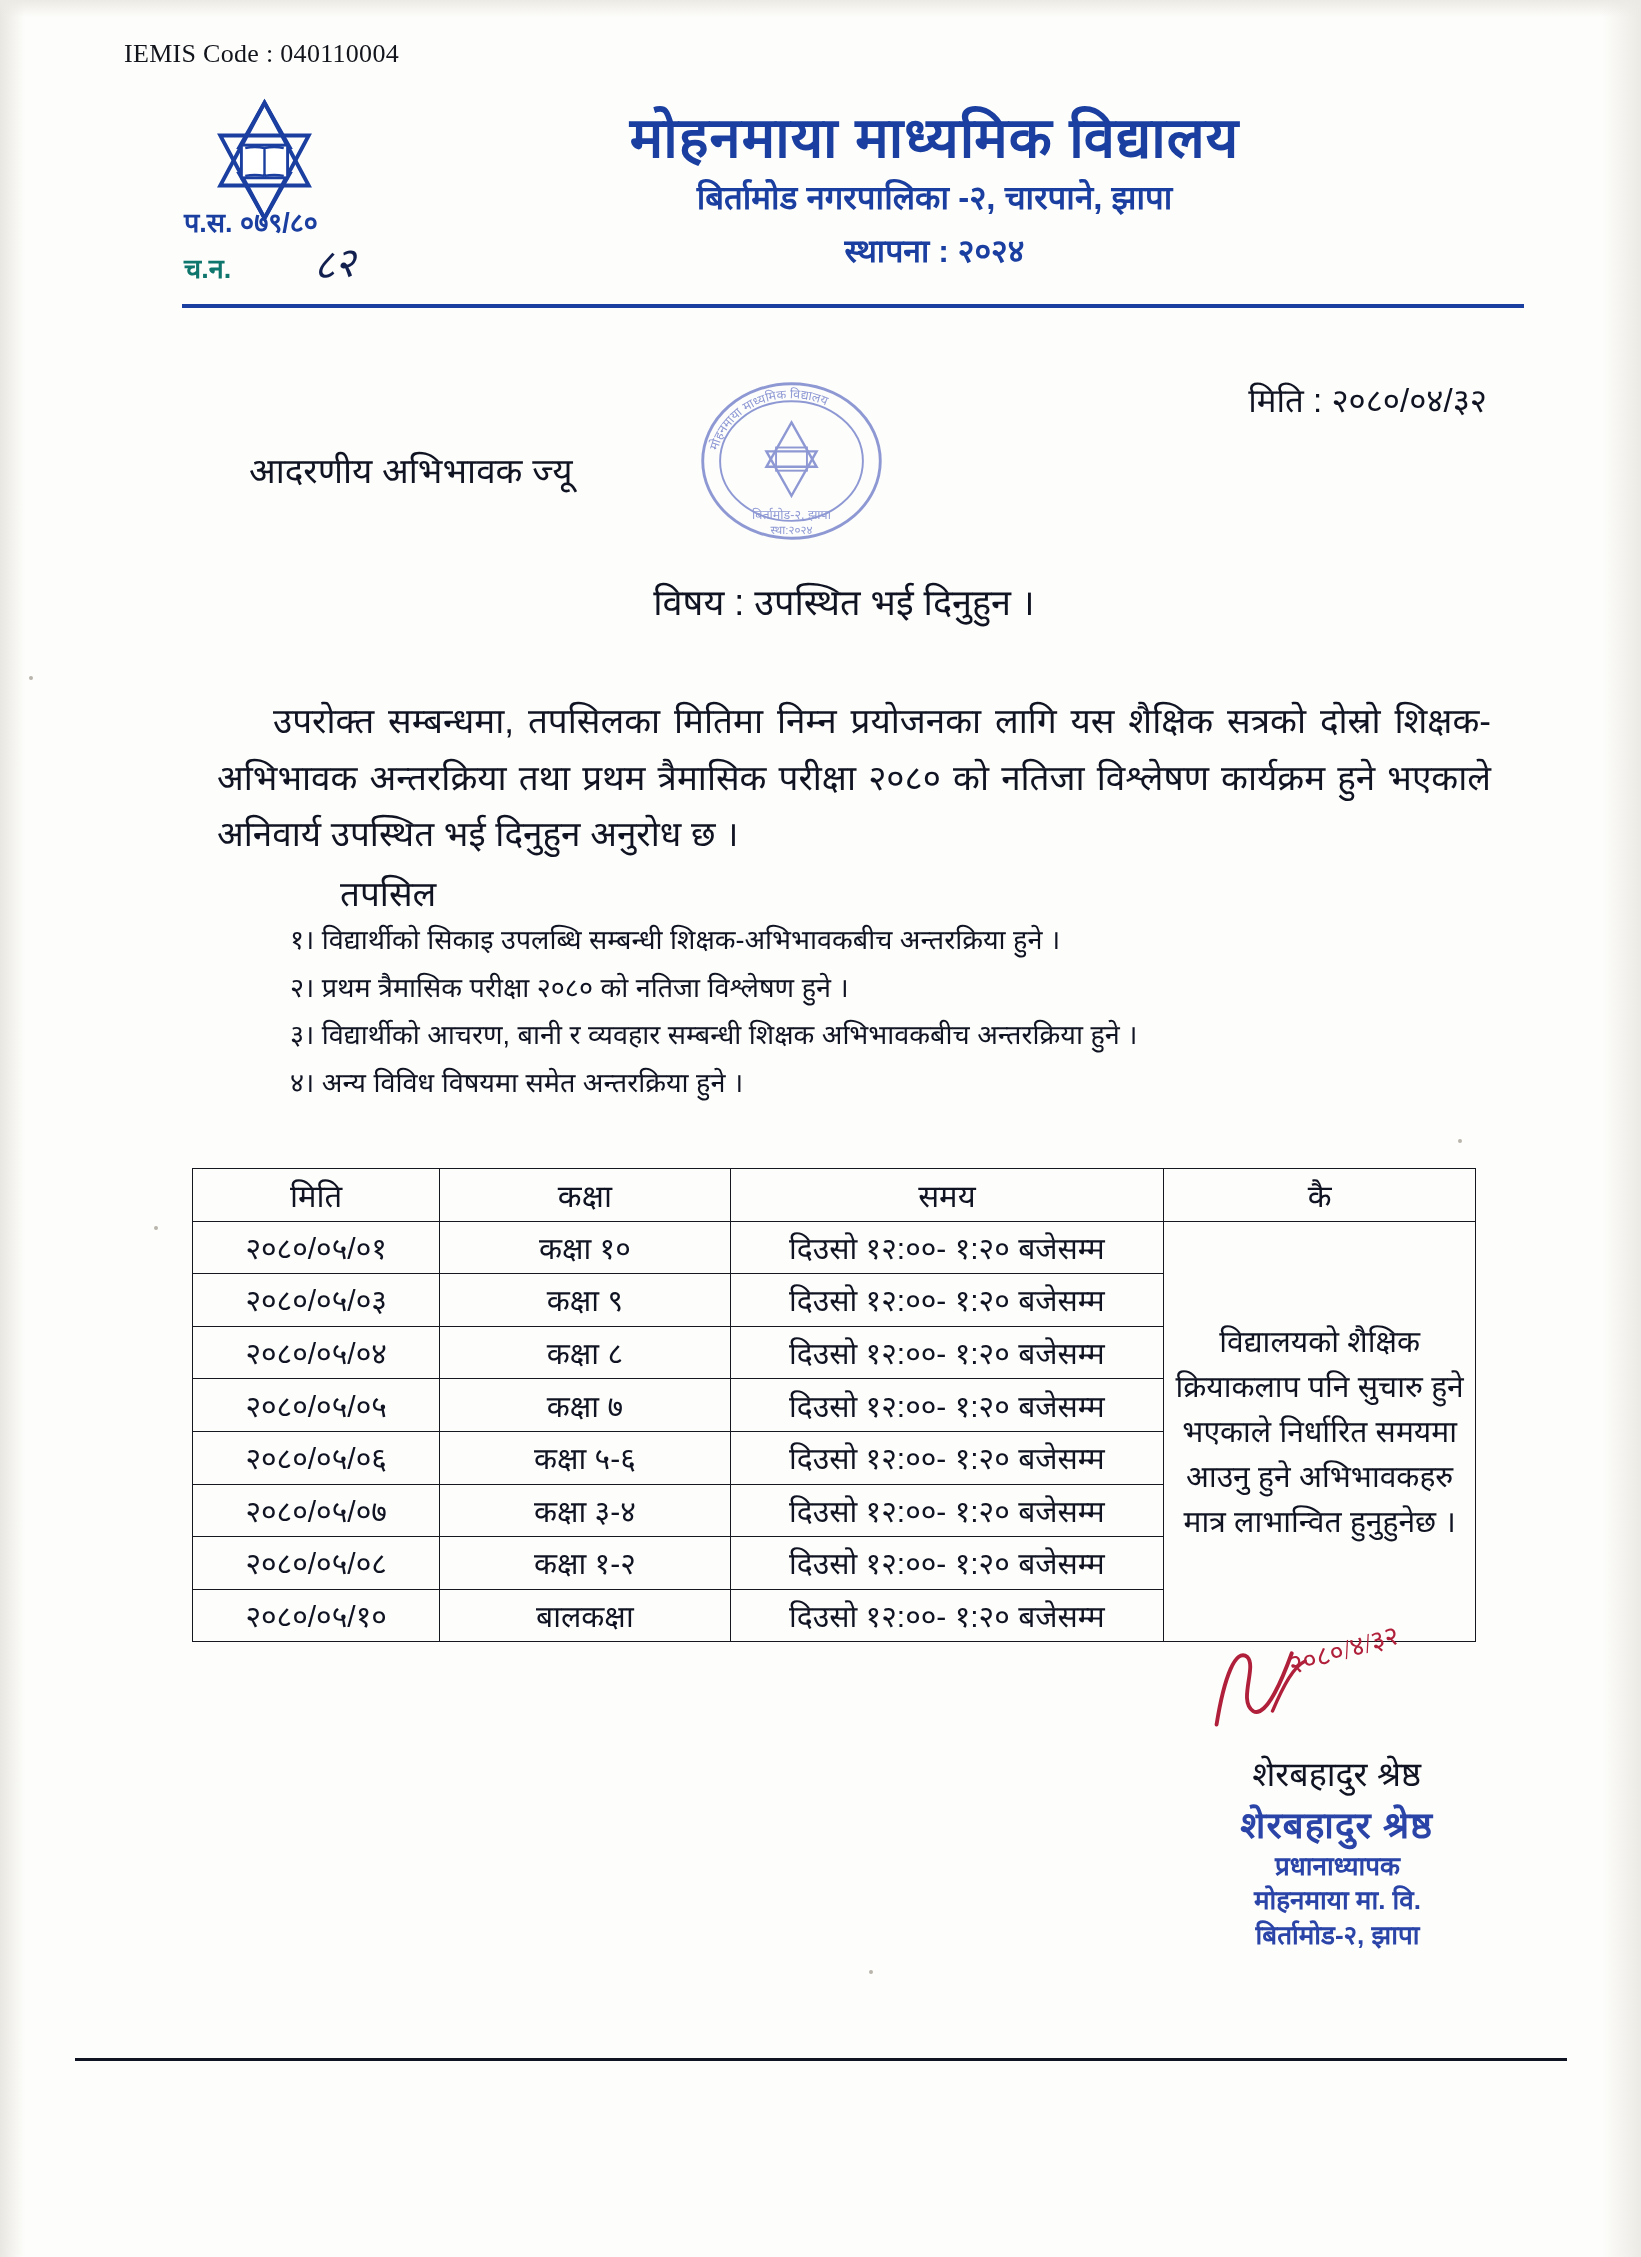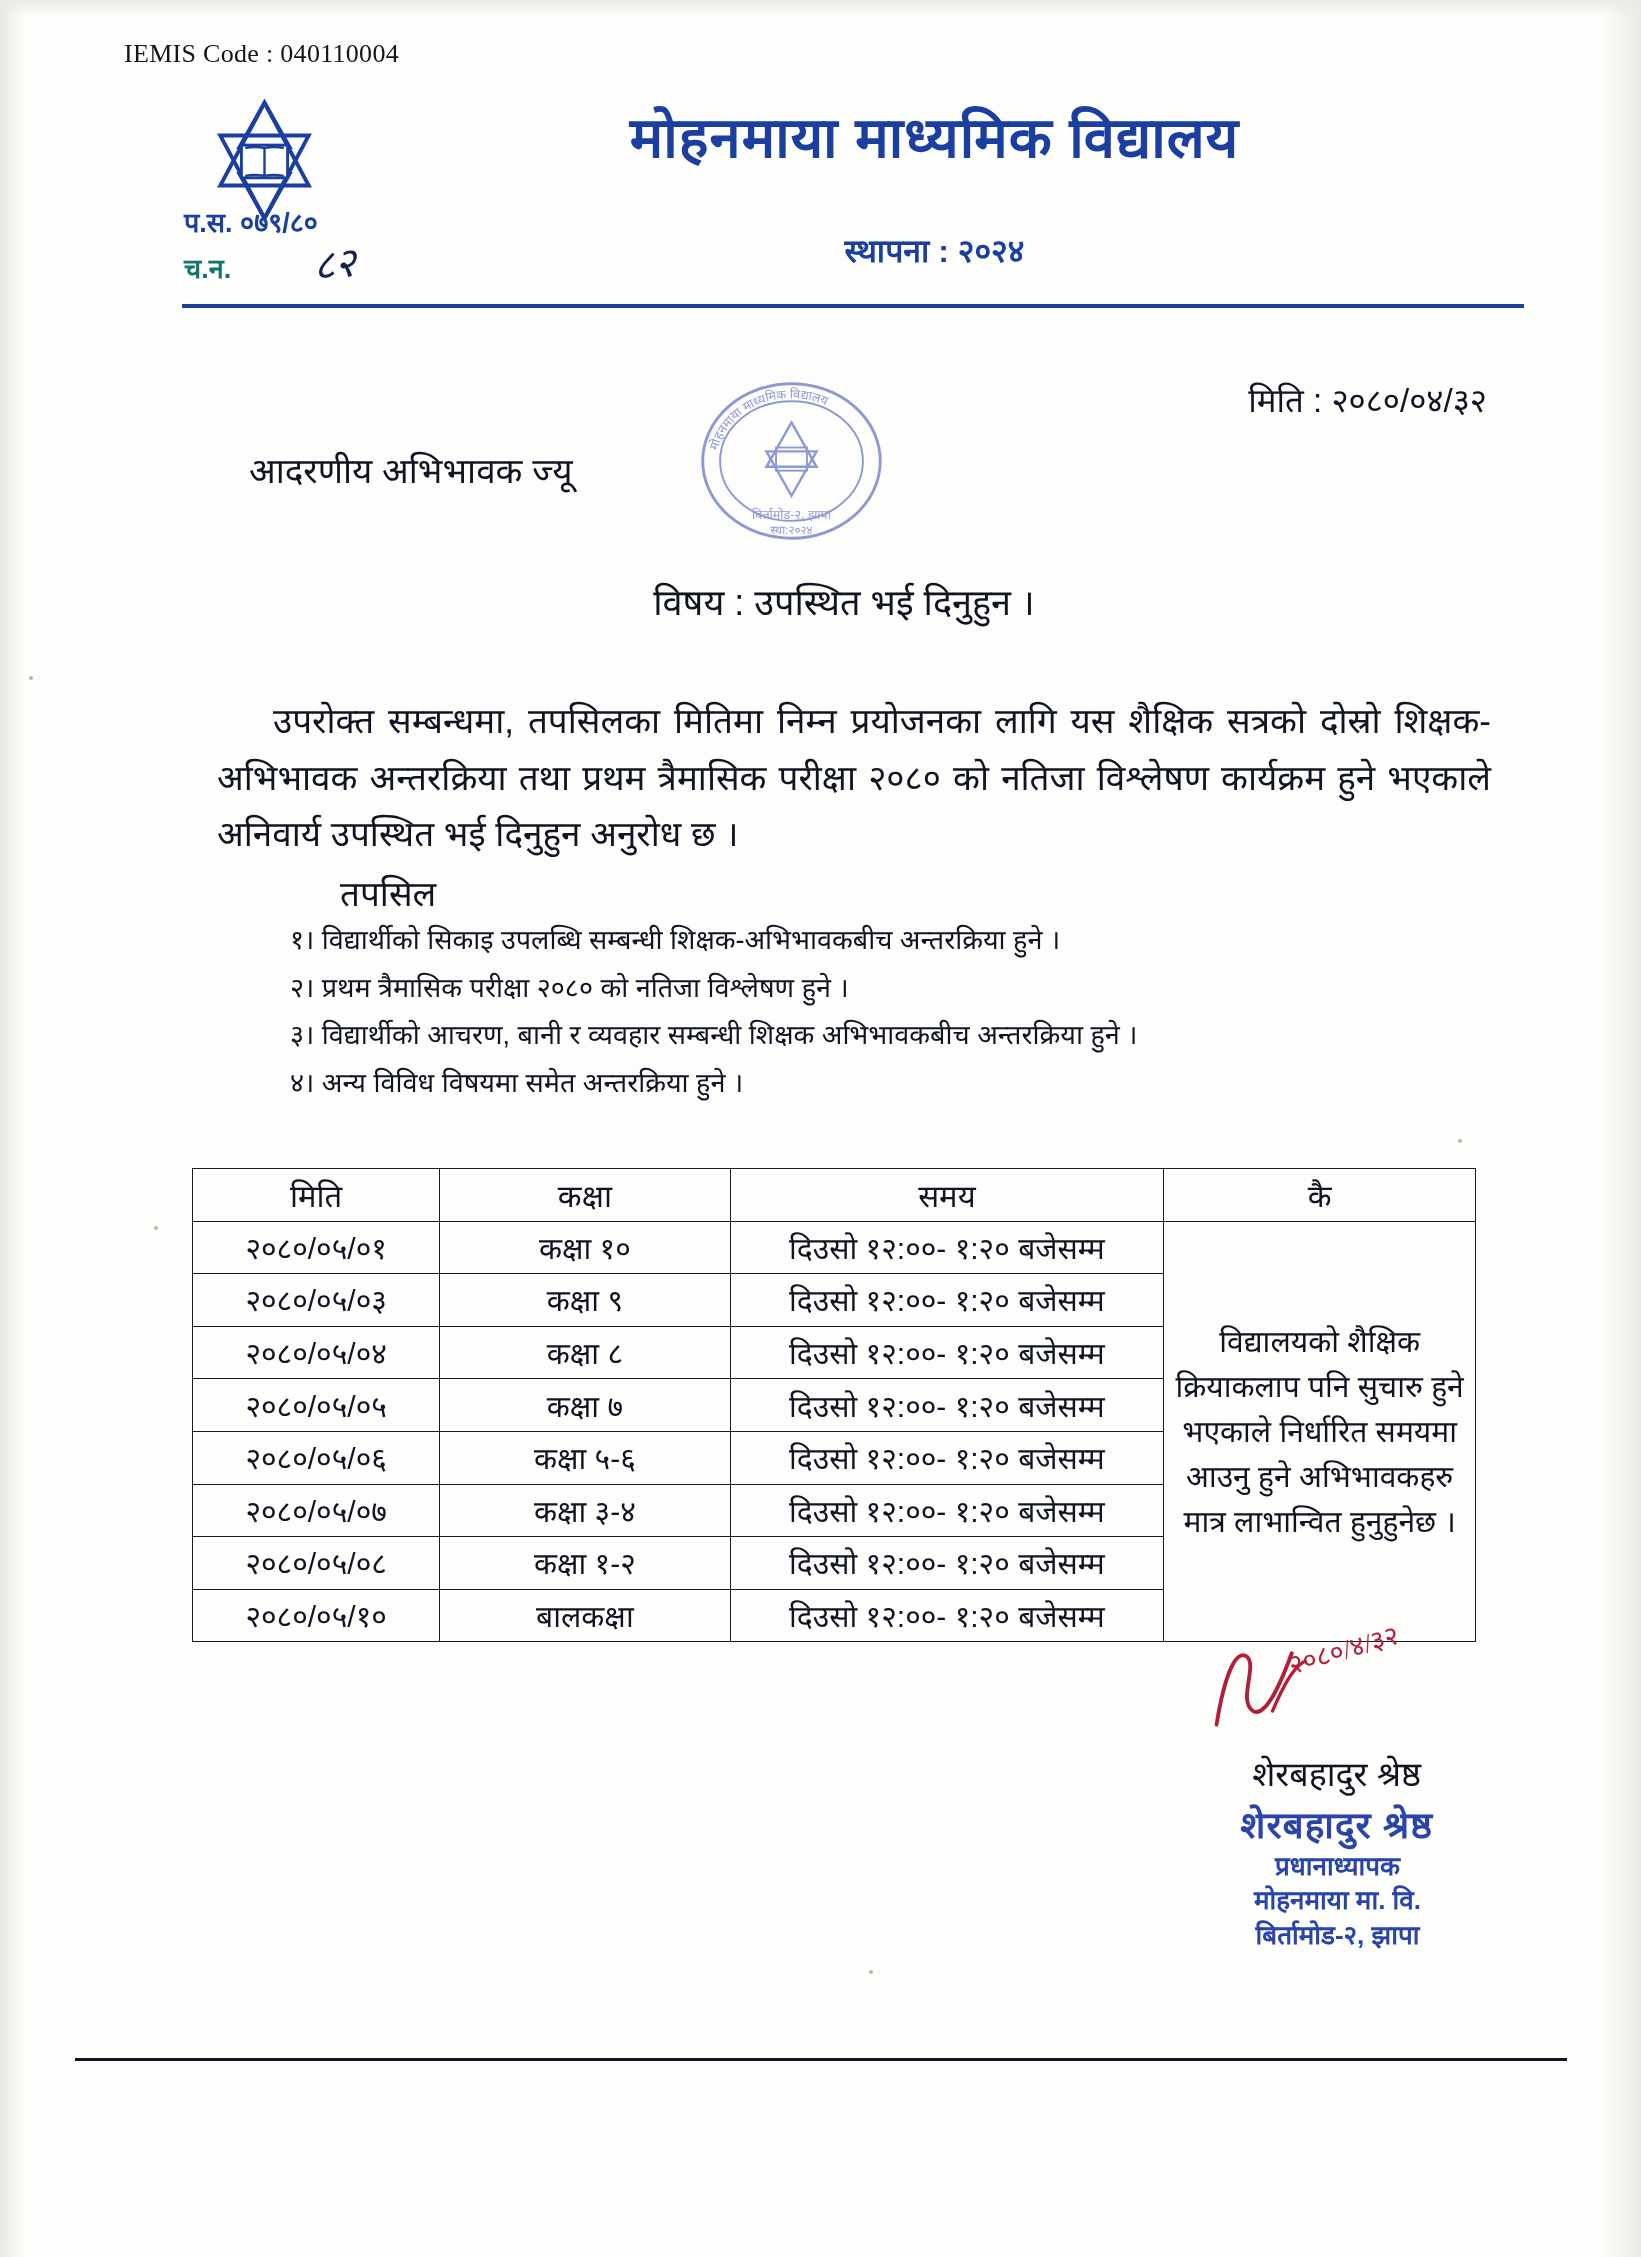--- a/index.html
+++ b/index.html
@@ -334,20 +334,21 @@
         <rect x="42" y="50" width="48" height="34" fill="#ffffff" stroke="#1a3fa0" stroke-width="3"></rect>
         <path d="M66 53 L66 82 M46 53 Q56 51 66 53 M86 53 Q76 51 66 53 M46 82 Q56 80 66 82 M86 82 Q76 80 66 82" fill="none" stroke="#1a3fa0" stroke-width="2.5"></path>
       </svg>
     </div>
 
     <div class="refno">प.स.  ०७९/८०</div>
     <div class="refno2">च.न.</div>
     <div class="refno-hand">८२</div>
 
     <div class="school-name">मोहनमाया माध्यमिक विद्यालय</div>
+    <div class="school-addr">बिर्तामोड नगरपालिका -२, चारपाने, झापा</div>
     <div class="school-estd">स्थापना : २०२४</div>
 
     <div class="hr-main"></div>
   </div>
 
   <div class="seal">
     <svg width="193" height="179" viewBox="0 0 200 185">
       <ellipse cx="100" cy="92" rx="92" ry="80" fill="none" stroke="#6a78c8" stroke-width="3"></ellipse>
       <ellipse cx="100" cy="92" rx="74" ry="62" fill="none" stroke="#6a78c8" stroke-width="2"></ellipse>
       <polygon points="100,52 126,98 74,98" fill="none" stroke="#6a78c8" stroke-width="2.5"></polygon>

